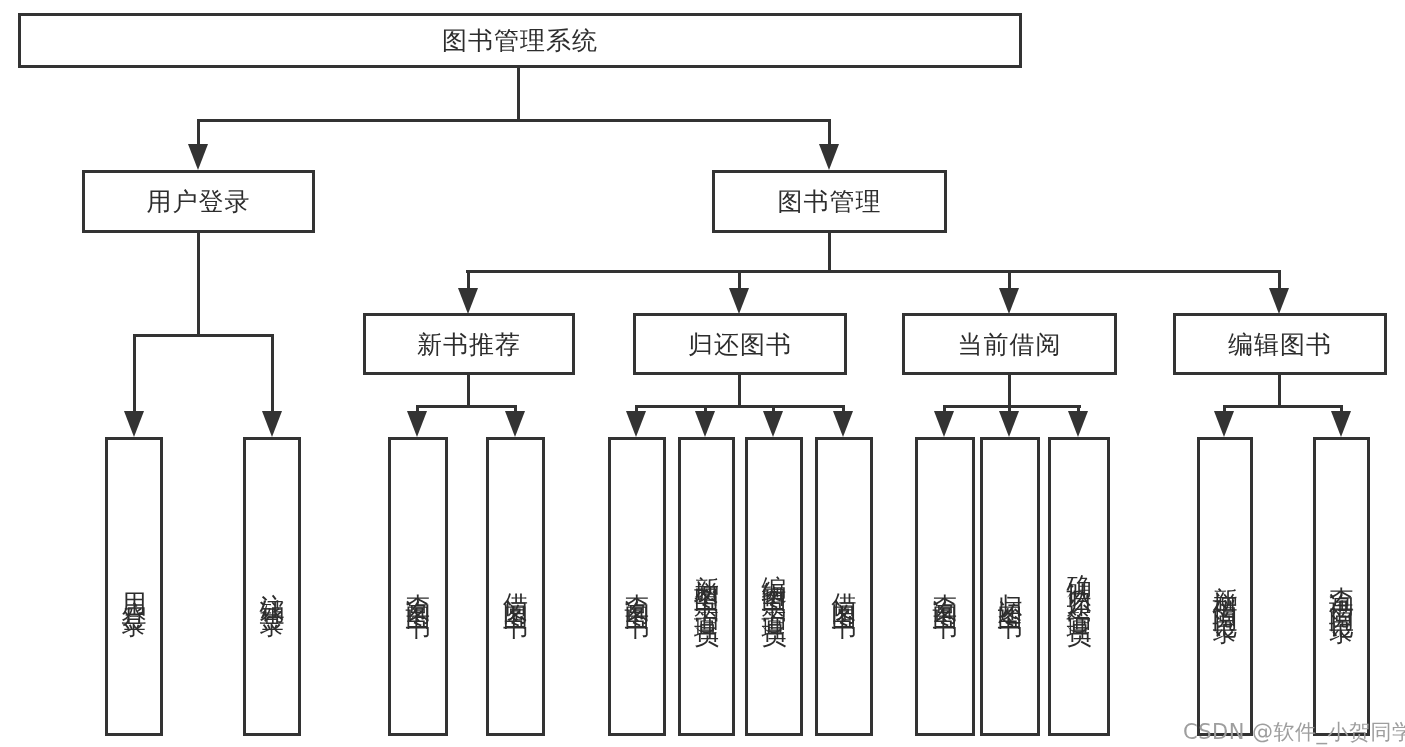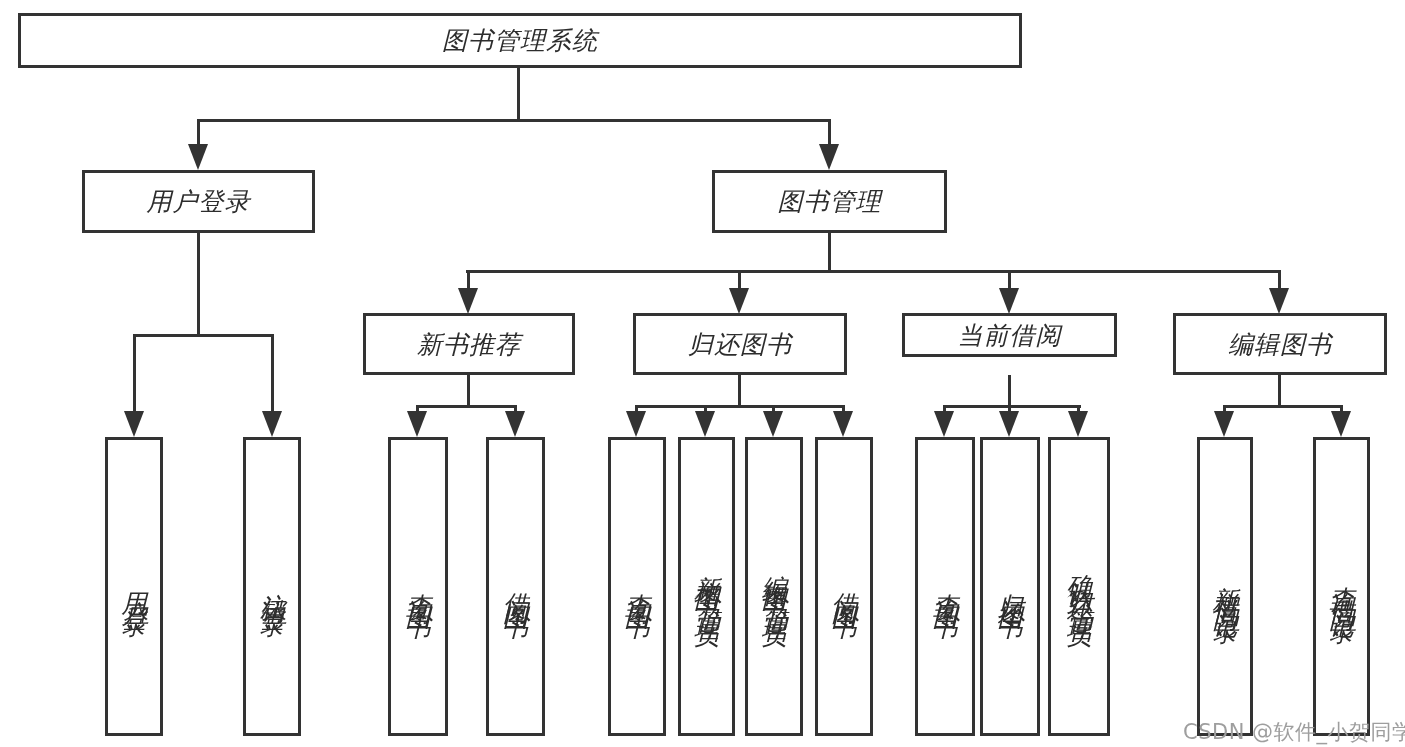--- a/index.html
+++ b/index.html
@@ -5,21 +5,21 @@
   html,body{margin:0;padding:0;}
   body{
     width:1405px;height:747px;position:relative;overflow:hidden;
     background:#ffffff;
     font-family:"DejaVu Sans","Liberation Sans",sans-serif;
   }
   #canvas{position:absolute;left:0;top:0;width:1405px;height:747px;}
   .box{
     position:absolute;box-sizing:border-box;background:#ffffff;
     border:3px solid #333333;color:#2d2d2d;
-    display:flex;align-items:center;justify-content:center;font-style:italic;
+    display:flex;align-items:center;justify-content:center;
   }
   .hbox{font-size:25px;letter-spacing:1px;}
   .leaf{top:437px;height:299px;}
   .vtext{
     writing-mode:vertical-rl;text-orientation:mixed;
     font-size:25px;letter-spacing:7px;line-height:1;white-space:nowrap;
   }
   .ln{position:absolute;background:#333333;}
   .ar{
     position:absolute;width:0;height:0;
@@ -105,21 +105,21 @@
   <div class="box hbox" style="left:363px;top:313px;width:212px;height:62px">
     <span>新书推荐</span>
   </div>
 
   <div class="box hbox" style="left:712px;top:170px;width:235px;height:63px">
     <span>图书管理</span>
   </div>
   <div class="box hbox" style="left:633px;top:313px;width:214px;height:62px">
     <span>归还图书</span>
   </div>
-  <div class="box hbox" style="left:902px;top:313px;width:215px;height:44px">
+  <div class="box hbox" style="left:902px;top:313px;width:215px;height:62px">
     <span>当前借阅</span>
   </div>
   <div class="box hbox" style="left:1173px;top:313px;width:214px;height:62px">
     <span>编辑图书</span>
   </div>
 
   <div class="box leaf" style="left:105px;width:58px">
     <span class="vtext">用户登录</span>
   </div>
   <div class="box leaf" style="left:243px;width:58px">

